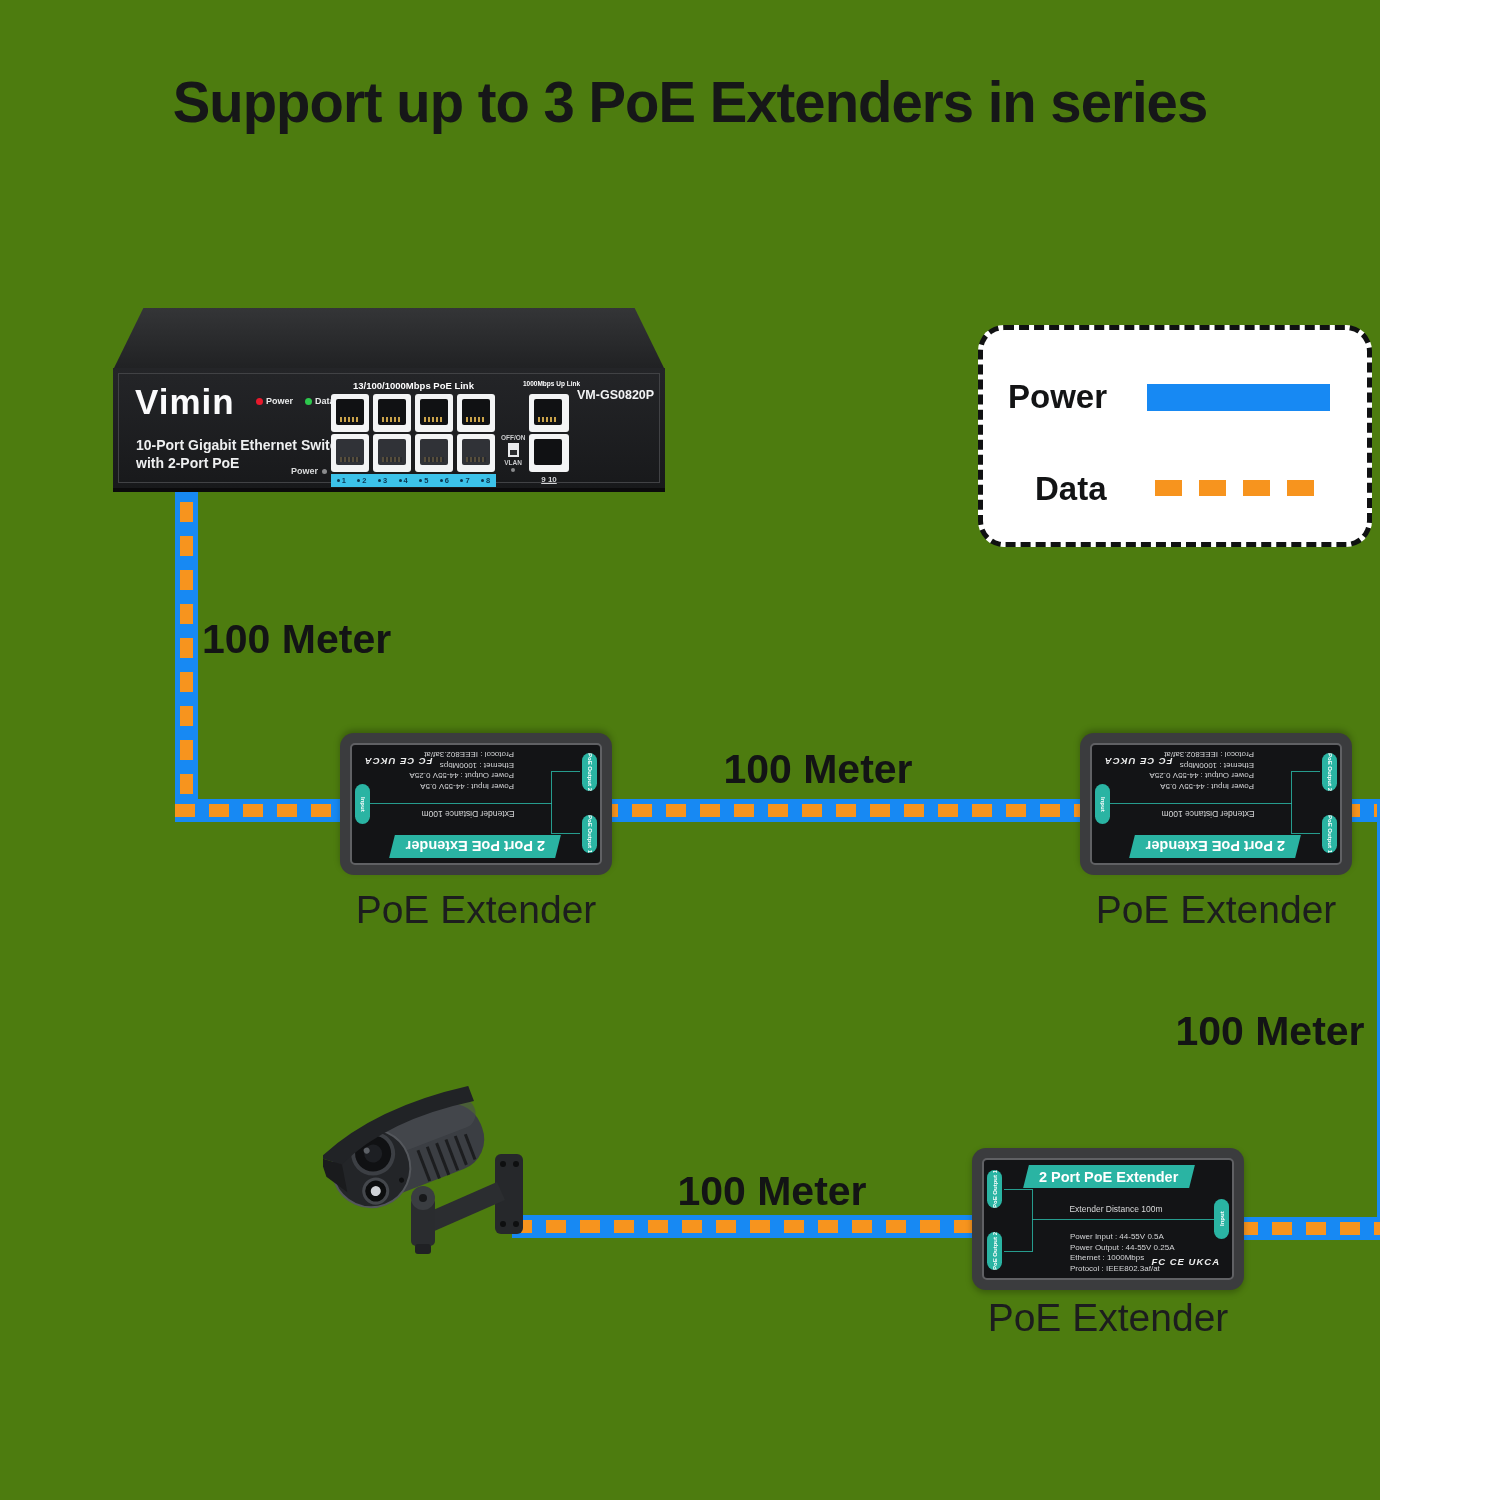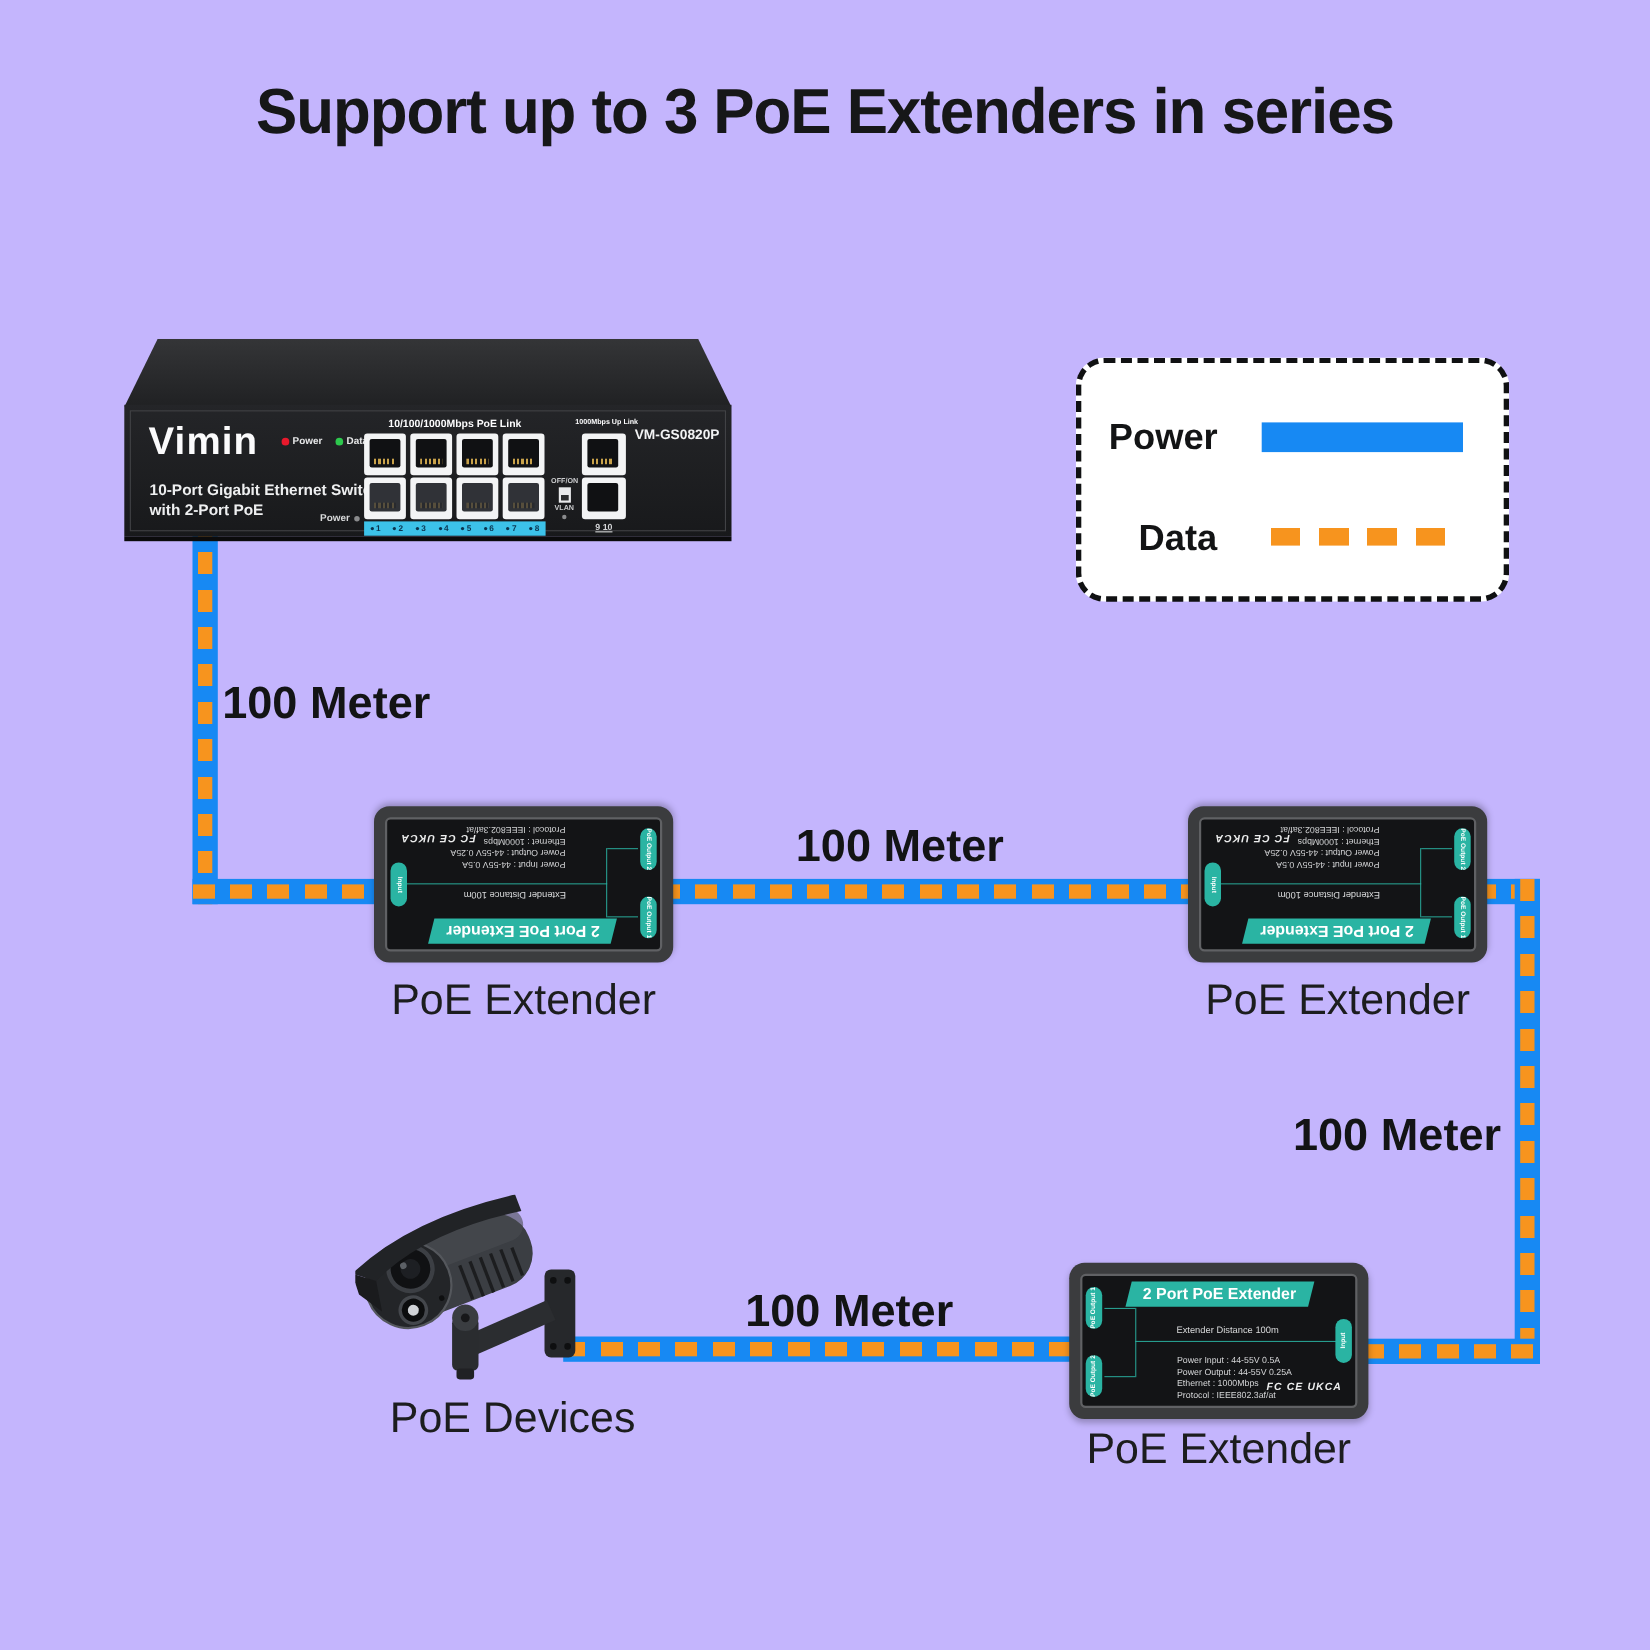--- a/index.html
+++ b/index.html
@@ -1,17 +1,17 @@
 <!DOCTYPE html>
 <html><head>
 <meta charset="utf-8">
 <style>
   html,body{margin:0;padding:0;}
   body{font-family:"Liberation Sans",sans-serif;}
-  #canvas{position:relative;width:1500px;height:1500px;background:#c4b5fd;overflow:hidden;}
+  #canvas{position:relative;width:1380px;height:1500px;background:#4d7c0f;overflow:hidden;}
 
   
   .title{position:absolute;left:0;top:68px;width:100%;text-align:center;
          font-size:58px;font-weight:700;color:#161718;letter-spacing:-1px;transform:scaleX(.97);}
   .caption{position:absolute;font-size:39px;color:#1c1d1e;text-align:center;}
   .meter{position:absolute;font-size:41px;font-weight:700;color:#131415;text-align:center;}
 
   
   .cable{position:absolute;background:#1789f3;z-index:1;}
   .cable .dash{position:absolute;}
@@ -144,21 +144,21 @@
         <span><i class="led-dot led-green"></i><span>Data</span></span>
       </div>
       <div class="sw-desc">
         <div>10-Port Gigabit Ethernet Switch</div>
         <div>with 2-Port PoE</div>
       </div>
       <div class="sw-power"><span>Power</span><i></i></div>
       <div class="sw-model">VM-GS0820P</div>
 
       <div class="poe-group">
-        <div class="group-label">10/100/1000Mbps PoE Link</div>
+        <div class="group-label">13/100/1000Mbps PoE Link</div>
         <div class="ports row1">
           <div class="rj45">
               <div class="jack"></div>
             </div>
           <div class="rj45">
               <div class="jack"></div>
             </div>
           <div class="rj45">
               <div class="jack"></div>
             </div>
@@ -343,20 +343,19 @@
 
         <circle cx="42" cy="93" r="12" fill="#0c0d0e" stroke="#44474c" stroke-width="3"></circle>
         <circle cx="42" cy="93" r="5" fill="#cfd2d6"></circle>
         <circle cx="70" cy="92" r="2.5" fill="#0e0f10"></circle>
 
         <path d="M2,42 Q70,14 166,28 L166,44 Q78,30 20,56 Z" fill="#212326"></path>
         <polygon points="2,42 20,56 15,84 1,62" fill="#1a1b1d"></polygon>
       </g>
     </svg>
   </div>
-  <div class="caption" style="left:316px;top:1268px;width:300px;">PoE Devices</div>
 
   <div class="meter" style="left:202px;top:616px;text-align:left;">100 Meter</div>
   <div class="meter" style="left:668px;top:746px;width:300px;">100 Meter</div>
   <div class="meter" style="left:1120px;top:1008px;width:300px;">100 Meter</div>
   <div class="meter" style="left:622px;top:1168px;width:300px;">100 Meter</div>
 
 </div>
 
 </body></html>

